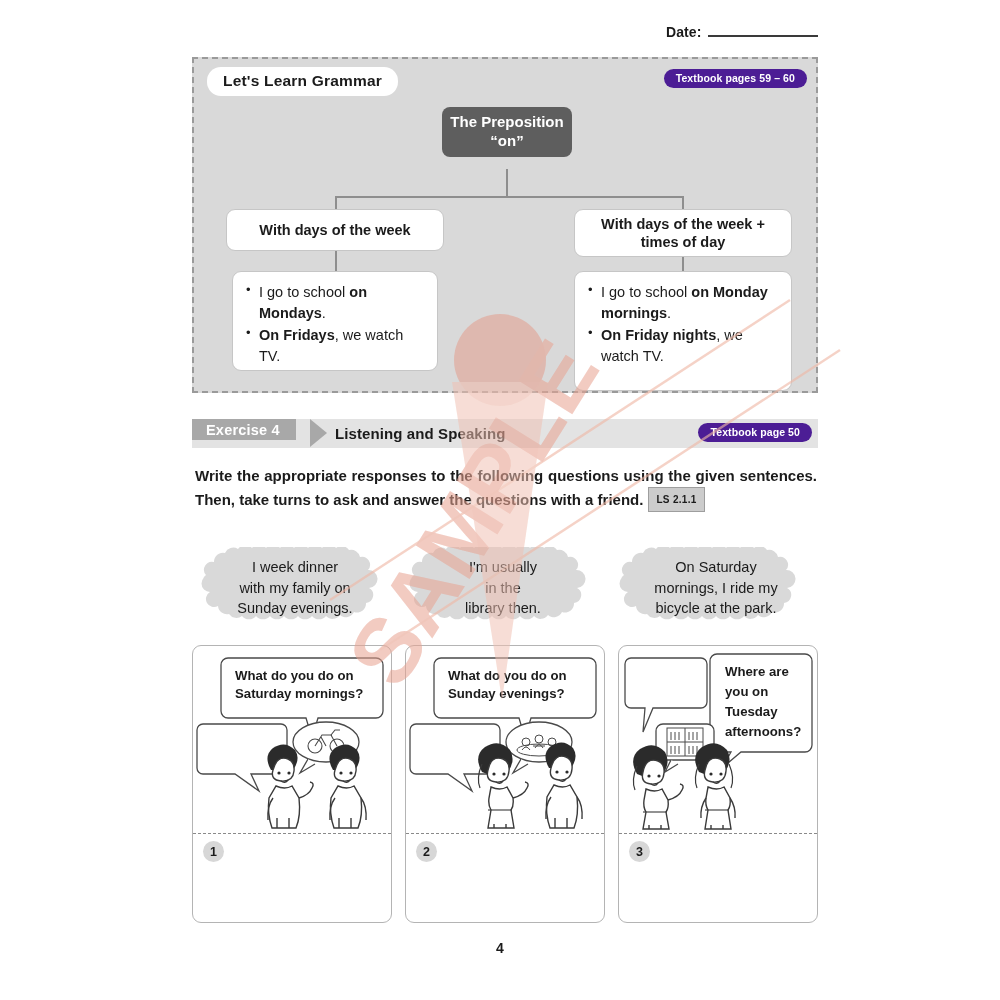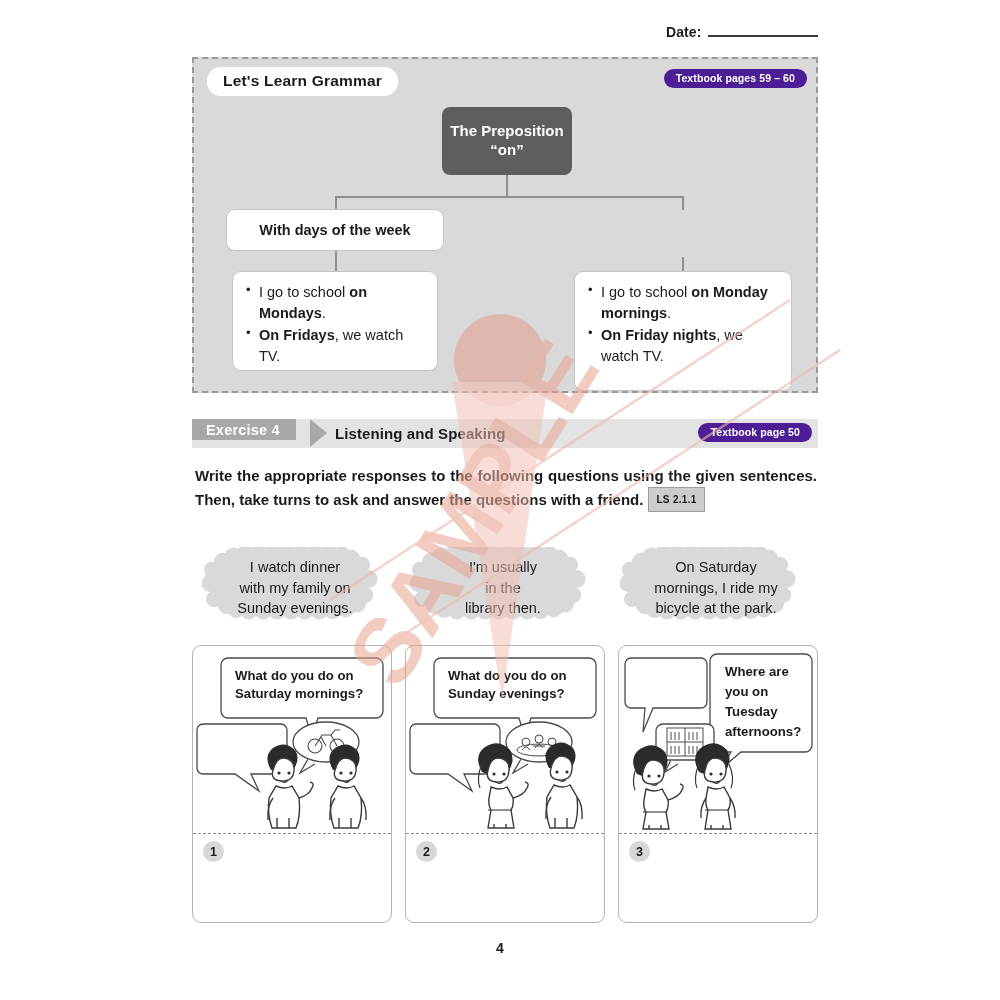--- a/index.html
+++ b/index.html
@@ -78,21 +78,21 @@
   }
   .ref-pill.grammar-ref { right: 9px; top: 10px; }
 
   
   .tree { position: absolute; inset: 0; }
   .node-root {
     position: absolute;
     left: 248px;
     top: 48px;
     width: 130px;
-    height: 68px;
+    height: 50px;
     background: #5e5e5e;
     border-radius: 8px;
     color: #ffffff;
     font-size: 15px;
     font-weight: 600;
     display: flex;
     flex-direction: column;
     align-items: center;
     justify-content: center;
     line-height: 1.25;
@@ -344,20 +344,21 @@
       <div class="conn" style="left:488px; top:137px; width:1.5px; height:14px;"></div>
       <div class="conn" style="left:141px; top:192px; width:1.5px; height:21px;"></div>
       <div class="conn" style="left:488px; top:198px; width:1.5px; height:15px;"></div>
 
       <div class="node-root">
         <span>The Preposition</span>
         <span>“on”</span>
       </div>
 
       <div class="node-branch branch-left">With days of the week</div>
+      <div class="node-branch branch-right">With days of the week + times of day</div>
 
       <div class="node-list list-left">
         <ul>
           <li><span>I go to school </span><b>on Mondays</b><span>.</span></li>
           <li><span></span><b>On Fridays</b><span>, we watch TV.</span></li>
         </ul>
       </div>
 
       <div class="node-list list-right">
         <ul>
@@ -379,21 +380,21 @@
     <span>Write the appropriate responses to the following questions using the given sentences. Then, take turns to ask and answer the questions with a friend.</span><span class="ls-badge">LS 2.1.1</span>
   </div>
 
   <div class="clouds">
 
     <div class="cloud cloud-1">
       <svg class="cloud-bg" viewBox="0 0 194 82" preserveAspectRatio="none">
         <path d="M8,41 a8,8 0 0 1 0,-13 a8,8 0 0 1 8,-13 a9,9 0 0 1 11,-9 a9,9 0 0 1 13,-4 a9,9 0 0 1 14,-1 a9,9 0 0 1 14,0 a9,9 0 0 1 14,0 a9,9 0 0 1 14,0 a9,9 0 0 1 14,0 a9,9 0 0 1 14,0 a9,9 0 0 1 14,0 a9,9 0 0 1 13,2 a9,9 0 0 1 11,7 a8,8 0 0 1 8,13 a8,8 0 0 1 1,18 a8,8 0 0 1 -3,15 a9,9 0 0 1 -12,9 a9,9 0 0 1 -14,3 a9,9 0 0 1 -14,1 a9,9 0 0 1 -14,0 a9,9 0 0 1 -14,0 a9,9 0 0 1 -14,0 a9,9 0 0 1 -14,0 a9,9 0 0 1 -14,0 a9,9 0 0 1 -14,0 a9,9 0 0 1 -13,-2 a9,9 0 0 1 -11,-8 a8,8 0 0 1 -8,-14 a8,8 0 0 1 0,-17 Z" fill="#d9d9d9"></path>
       </svg>
       <span class="cloud-text">
-        <span>I watch dinner</span><br>
+        <span>I week dinner</span><br>
         <span>with my family on</span><br>
         <span>Sunday evenings.</span>
       </span>
     </div>
 
     <div class="cloud cloud-2">
       <svg class="cloud-bg" viewBox="0 0 194 82" preserveAspectRatio="none">
         <path d="M8,41 a8,8 0 0 1 0,-13 a8,8 0 0 1 8,-13 a9,9 0 0 1 11,-9 a9,9 0 0 1 13,-4 a9,9 0 0 1 14,-1 a9,9 0 0 1 14,0 a9,9 0 0 1 14,0 a9,9 0 0 1 14,0 a9,9 0 0 1 14,0 a9,9 0 0 1 14,0 a9,9 0 0 1 14,0 a9,9 0 0 1 13,2 a9,9 0 0 1 11,7 a8,8 0 0 1 8,13 a8,8 0 0 1 1,18 a8,8 0 0 1 -3,15 a9,9 0 0 1 -12,9 a9,9 0 0 1 -14,3 a9,9 0 0 1 -14,1 a9,9 0 0 1 -14,0 a9,9 0 0 1 -14,0 a9,9 0 0 1 -14,0 a9,9 0 0 1 -14,0 a9,9 0 0 1 -14,0 a9,9 0 0 1 -14,0 a9,9 0 0 1 -13,-2 a9,9 0 0 1 -11,-8 a8,8 0 0 1 -8,-14 a8,8 0 0 1 0,-17 Z" fill="#d9d9d9"></path>
       </svg>
       <span class="cloud-text">

